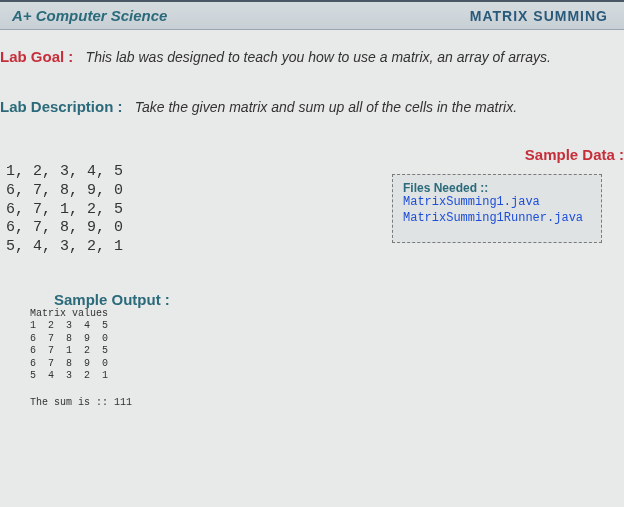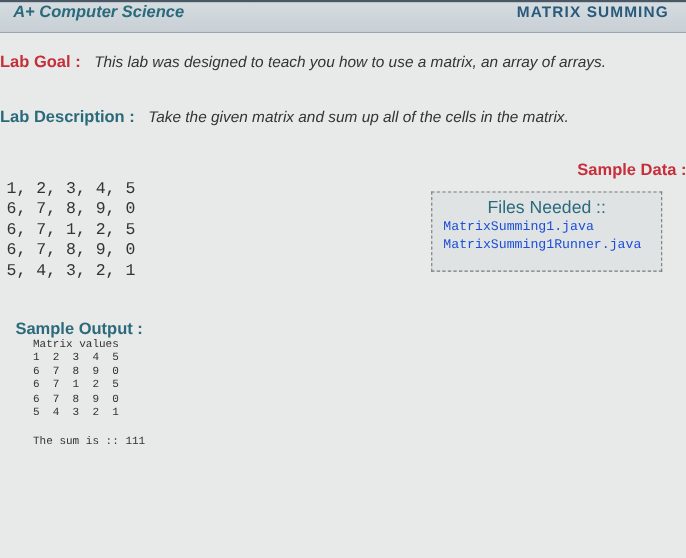--- a/index.html
+++ b/index.html
@@ -10,21 +10,21 @@
       font-family: Arial, sans-serif;
       overflow: hidden;
       position: relative;
     }
     .header {
       display: flex;
       background: linear-gradient(180deg, #d5dce0 0%, #c8d0d5 100%);
       border-top: 2px solid #4a5866;
       border-bottom: 1px solid #9aa5af;
       height: 30px;
-      align-items: flex-start;
+      align-items: center;
     }
     .header-left {
       flex: 1;
       padding-left: 12px;
       font-weight: bold;
       font-style: italic;
       color: #2a6a7a;
       font-size: 15px;
     }
     .header-right {
@@ -77,36 +77,36 @@
       position: absolute;
       right: 22px;
       top: 174px;
       width: 210px;
       border: 1px dashed #7a7a7a;
       background: #dfe3e4;
       padding: 6px 10px 16px 10px;
     }
     .files-title {
       color: #2a6a7a;
-      font-weight: normal;
-      font-size: 16px;
-      text-align: center;
+      font-weight: bold;
+      font-size: 12px;
     }
     .files-list {
       font-family: "Courier New", monospace;
       font-size: 12px;
       color: #1d4ed8;
       line-height: 1.3;
       white-space: pre;
     }
     .sample-output-label {
       color: #2a6a7a;
       font-weight: bold;
       font-size: 15px;
       padding-left: 14px;
+      margin-left: 40px;
     }
     .output-mono {
       font-family: "Courier New", monospace;
       font-size: 10px;
       color: #333;
       padding-left: 30px;
       line-height: 1.25;
       white-space: pre;
     }
   </style>

